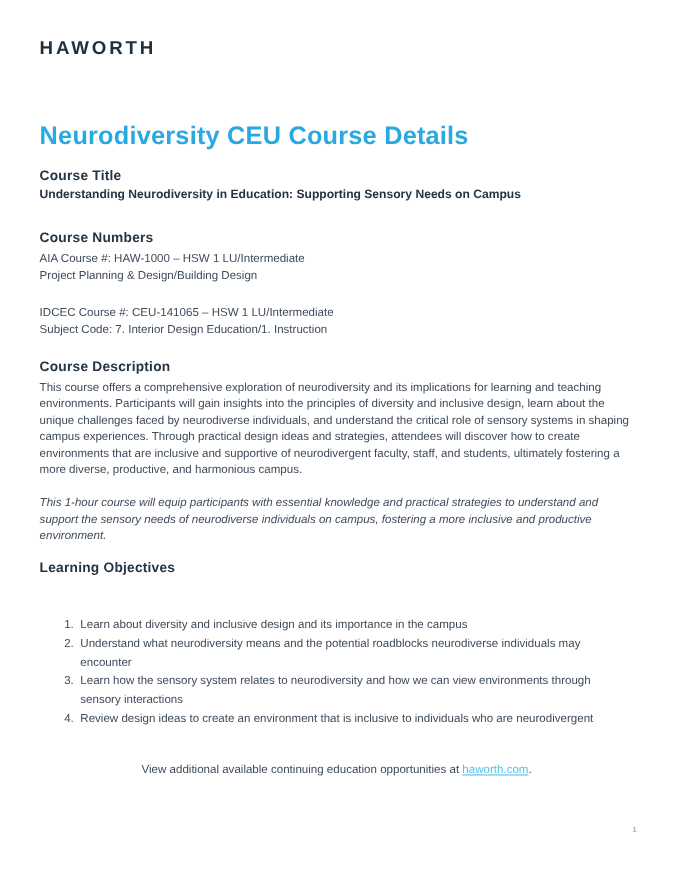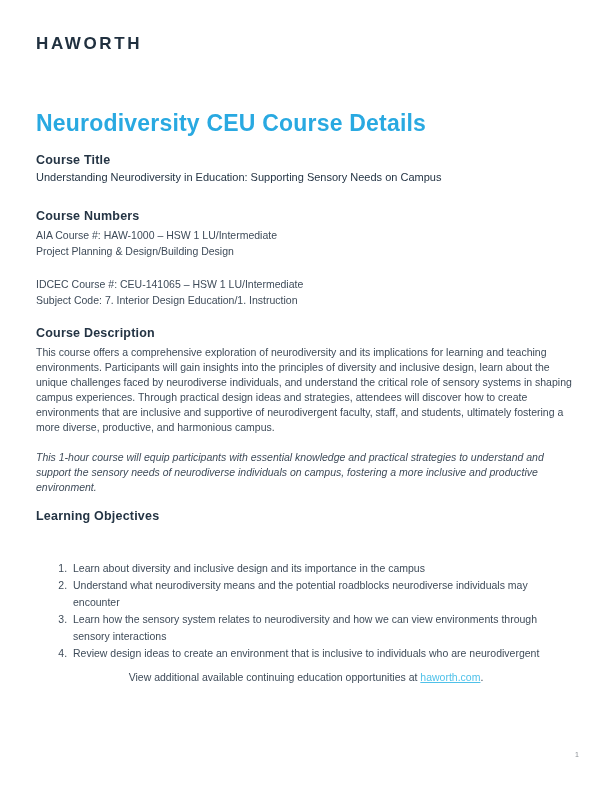--- a/index.html
+++ b/index.html
@@ -36,21 +36,21 @@
   .section-heading {
     font-size: 12.5px;
     font-weight: bold;
     color: var(--heading, #243444);
     letter-spacing: 0.2px;
   }
   .course-title-heading { margin-top: 17px; }
   .course-title-value {
     margin-top: 4px;
     font-size: 11px;
-    font-weight: normal;
+    font-weight: bold;
     color: var(--heading, #243444);
   }
   .course-numbers-heading { margin-top: 26px; }
   .meta-line {
     font-size: 10.5px;
     line-height: 15.5px;
     color: var(--body, #3E4B59);
   }
   .meta-block-1 { margin-top: 5px; }
   .meta-block-2 { margin-top: 18px; }
@@ -67,21 +67,21 @@
   ol.objectives {
     margin-top: 37px;
     margin-left: 19px;
     padding-left: 15px;
     font-size: 10.5px;
     line-height: 17px;
     color: var(--body, #3E4B59);
   }
   ol.objectives li { padding-left: 3px; max-width: 500px; }
   .footer-line {
-    margin-top: 9px;
+    margin-top: 32px;
     text-align: center;
     font-size: 10.5px;
     color: var(--body, #3E4B59);
   }
   .footer-link {
     color: var(--link, #4FC1E9);
     text-decoration: underline;
     cursor: pointer;
   }
   .page-number {

